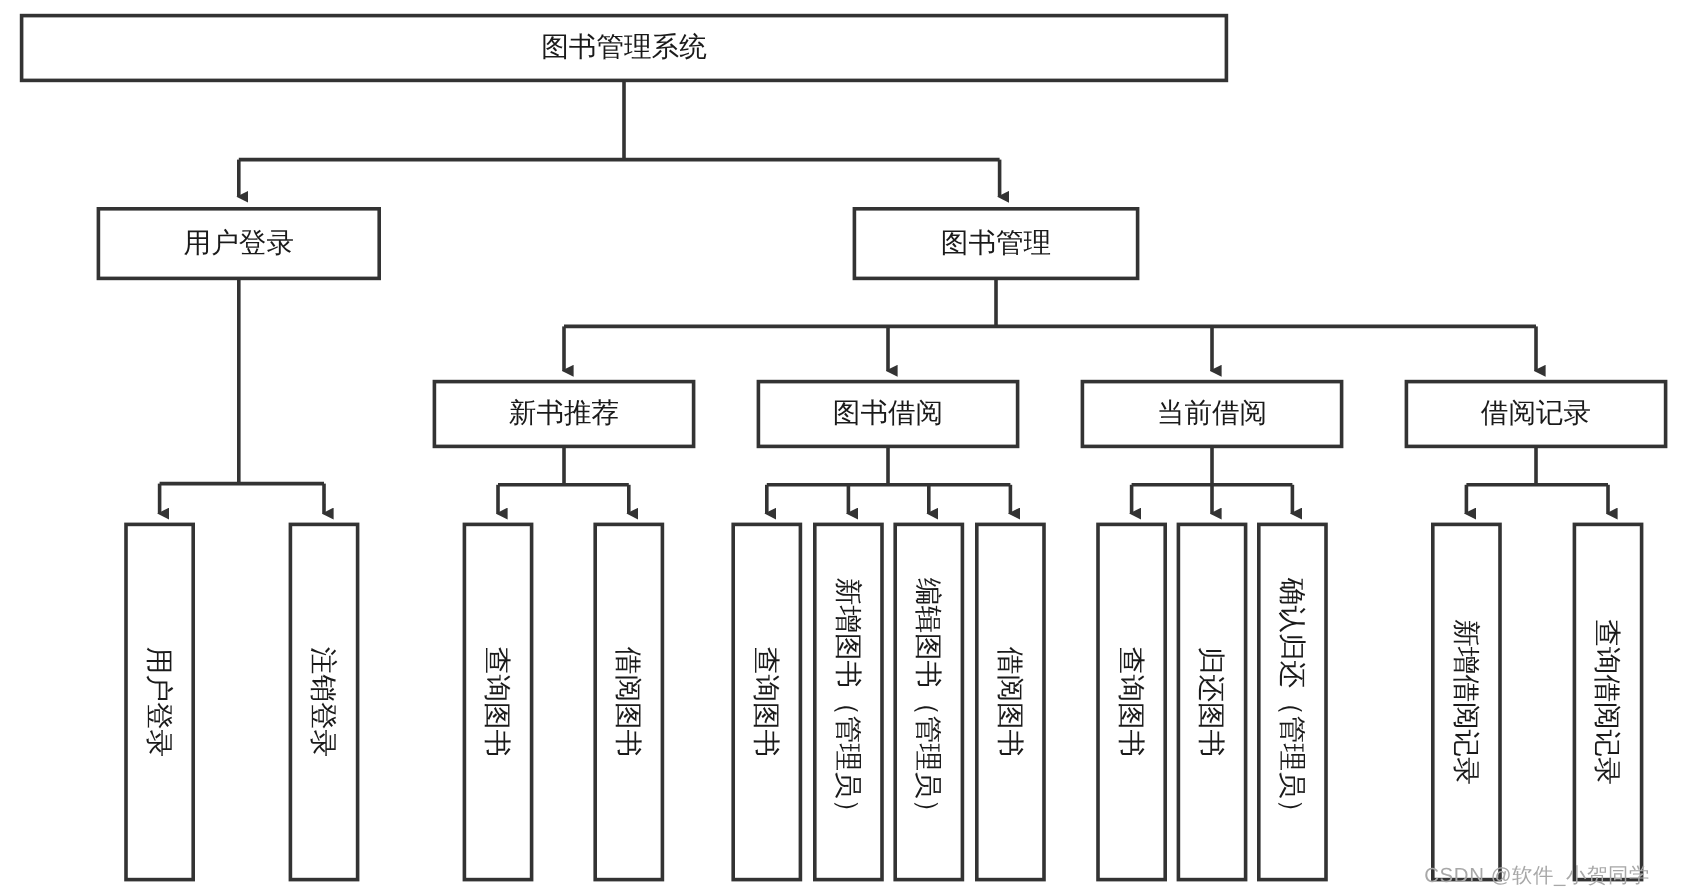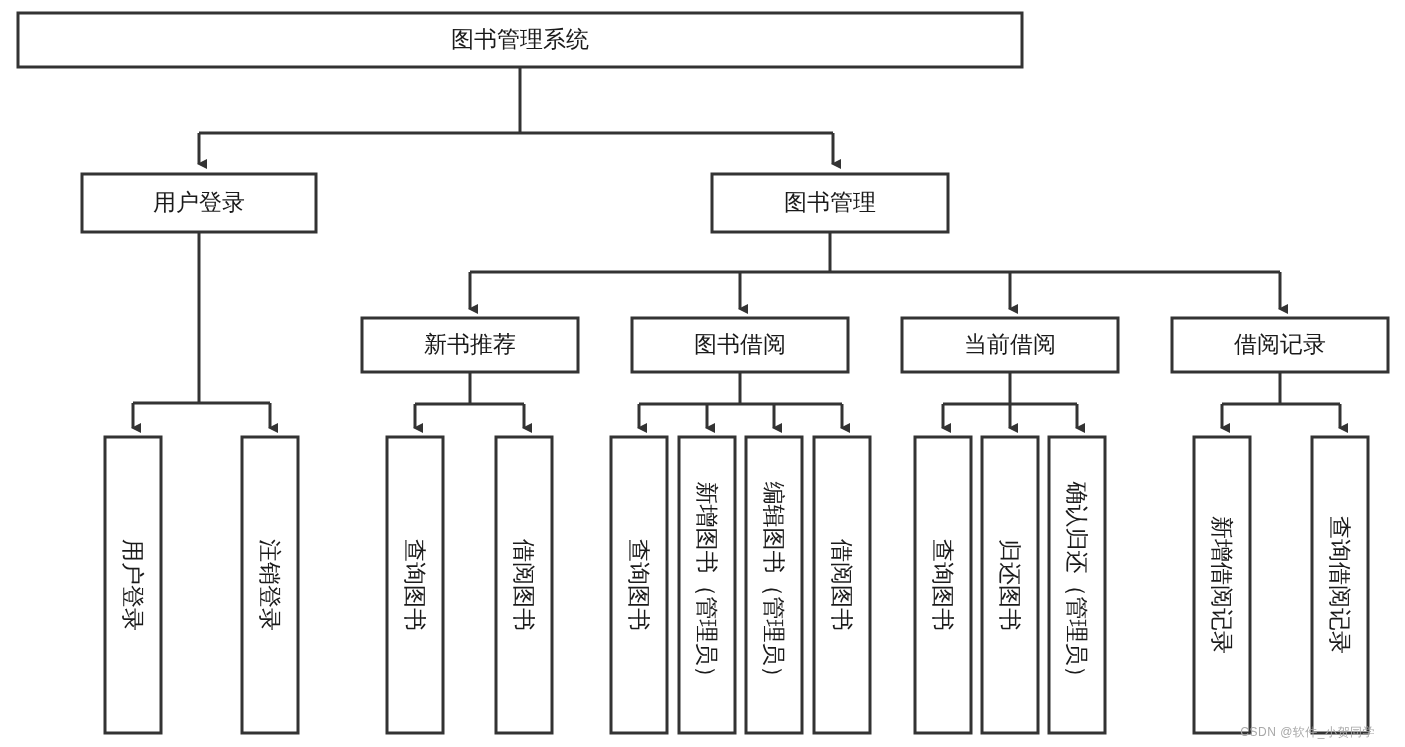--- a/index.html
+++ b/index.html
@@ -7,21 +7,21 @@
        font-family:"Liberation Sans","DejaVu Sans",sans-serif;}
   #diagram-root{position:relative;width:1383px;height:747px;background:#fff;}
   svg#flow{position:absolute;left:0;top:0;width:1405px;height:747px;display:block;}
   .node-rect{fill:#ffffff;stroke:#333333;stroke-width:3;}
   .node-label{fill:#1a1a1a;font-family:"Liberation Sans","DejaVu Sans",sans-serif;
               font-size:23px;text-anchor:middle;dominant-baseline:middle;}
   .node-label-v{fill:#1a1a1a;font-family:"Liberation Sans","DejaVu Sans",sans-serif;
                 font-size:23px;text-anchor:middle;}
   .edge{stroke:#333333;stroke-width:3;fill:none;}
   .arrow-head{fill:#333333;stroke:none;}
-  .watermark{position:absolute;right:8px;bottom:6px;font-size:12px;color:#a8a8a8;
+  .watermark{position:absolute;right:8px;bottom:6px;font-size:17px;color:#a8a8a8;
              font-family:"Liberation Sans","DejaVu Sans",sans-serif;white-space:nowrap;
              letter-spacing:0.5px;}
 </style>
 </head>
 <body>
 
 <div id="diagram-root">
 
   <svg id="flow" viewBox="0 0 1405 747">
     <defs>

